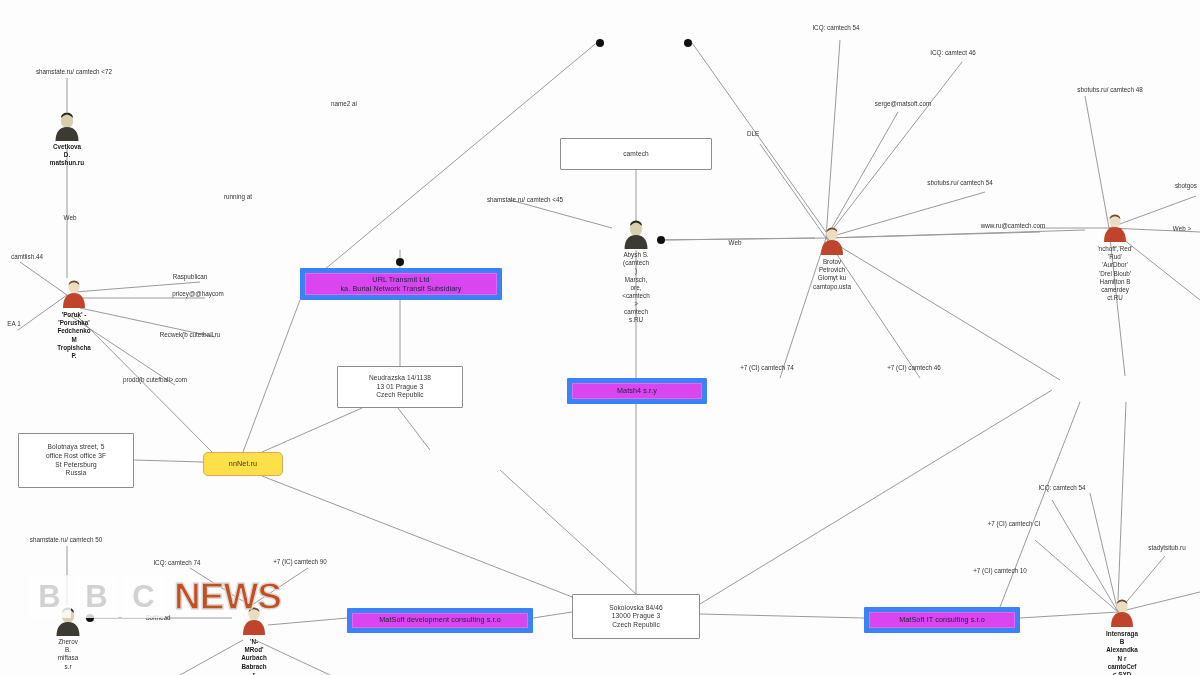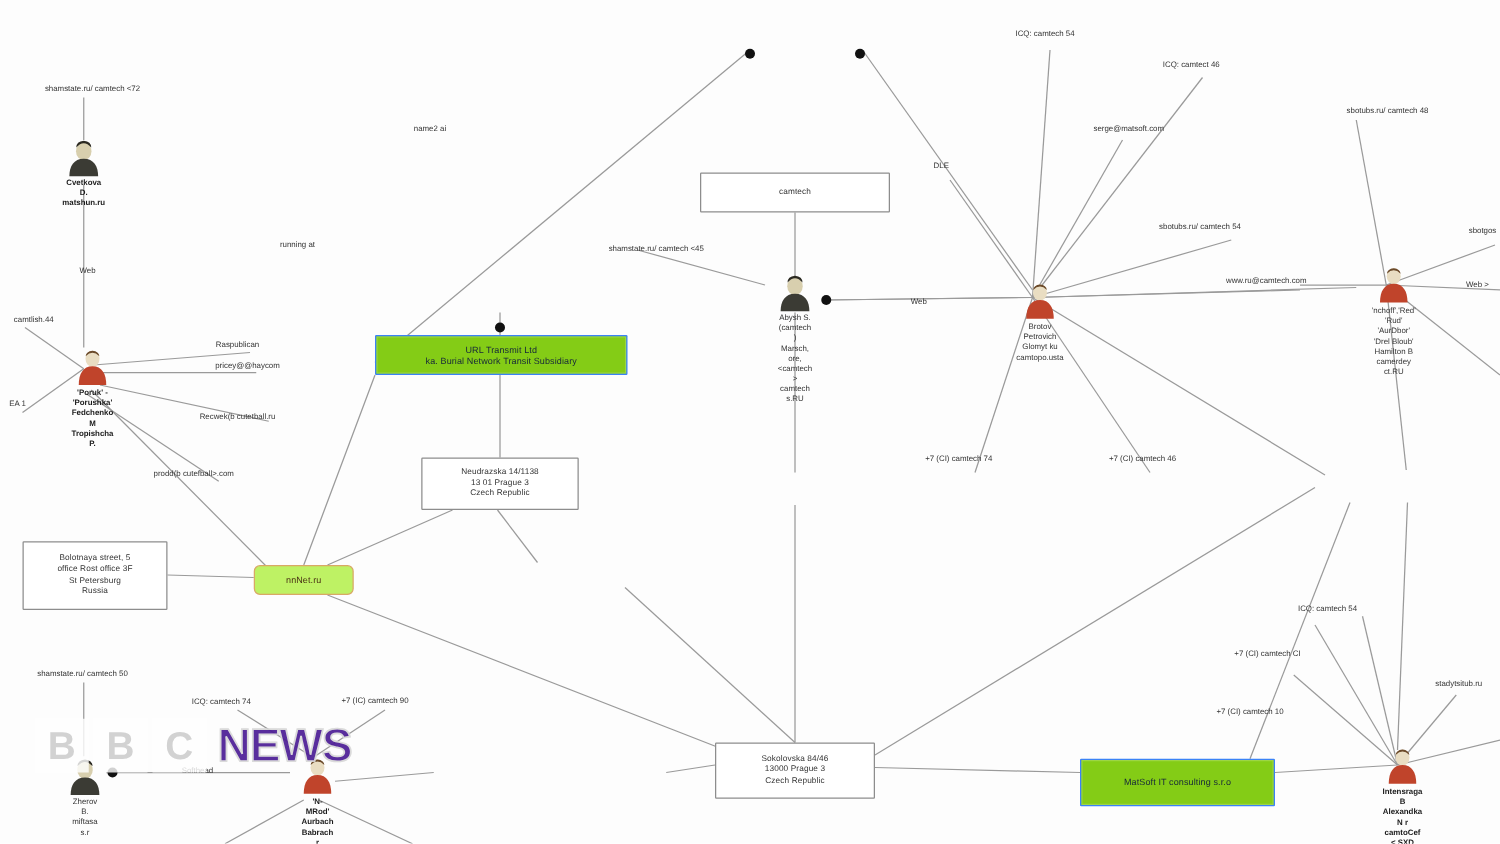--- a/index.html
+++ b/index.html
@@ -22,36 +22,36 @@
   .boxnode{
     position:absolute;
     box-sizing:border-box;
     display:flex;align-items:center;justify-content:center;
     text-align:center;
     line-height:1.15;
     color:#2b2b2b;
     letter-spacing:.1px;
   }
   .box-blue{
-    background:#84cc16;
-    border:1px solid #3b82f6;
+    background:#d946ef;
+    border:5px solid #3b82f6;
     border-radius:1px;
     color:#16263a;
     font-size:7.2px;
     box-shadow:0 0 0 1px rgba(255,255,255,.2) inset;
   }
   .box-pink{
     background:#f7cfd2;
     border:1px solid #d9a3a8;
     border-radius:5px;
     color:#3a1f22;
     font-size:7.4px;
   }
   .box-orange{
-    background:#bef264;
+    background:#fde047;
     border:1px solid #d9a866;
     border-radius:5px;
     color:#4a3214;
     font-size:7.2px;
   }
   .box-white{
     background:#ffffff;
     border:1px solid #8d8d8d;
     border-radius:1px;
     color:#333;
@@ -96,21 +96,21 @@
   .bbc .blk{
     width:43px;height:43px;
     background:rgba(255,255,255,.88);
     display:flex;align-items:center;justify-content:center;
     font-size:31px;font-weight:700;color:#cfcfcf;
     font-family:"Liberation Sans", sans-serif;
   }
   .bbc .news{
     margin-left:5px;
     font-size:37px;font-weight:700;
-    color:#4c1d95;
+    color:#c2410c;
     -webkit-text-stroke:1.4px #d8d8d8;
     text-shadow:0 0 1px #bfbfbf;
     letter-spacing:-1px;
     text-align:center;
   }
 </style>
 </head>
 <body>
 
 <div id="stage">
@@ -201,29 +201,31 @@
       <circle cx="90" cy="618" r="4"></circle>
     </g>
   </svg>
 
   <div class="boxnode box-white" style="left:560px;top:138px;width:152px;height:32px;">camtech</div>
   <div class="boxnode box-blue multiline" style="left:300px;top:268px;width:202px;height:32px;white-space:pre-line;">URL Transmit Ltd
 ka. Burial Network Transit Subsidiary</div>
   <div class="boxnode box-white multiline" style="left:337px;top:366px;width:126px;height:42px;white-space:pre-line;">Neudrazska 14/1138
 13 01 Prague 3
 Czech Republic</div>
+  <div class="boxnode box-blue" style="left:567px;top:378px;width:140px;height:26px;">Matsh4 s.r.y</div>
   <div class="boxnode box-orange" style="left:203px;top:452px;width:80px;height:24px;">nnNet.ru</div>
   <div class="boxnode box-white multiline" style="left:18px;top:433px;width:116px;height:55px;white-space:pre-line;">Bolotnaya street, 5
 office Rost office 3F
 St Petersburg
 Russia</div>
   <div class="boxnode box-white multiline" style="left:572px;top:594px;width:128px;height:45px;white-space:pre-line;">Sokolovska 84/46
 13000 Prague 3
 Czech Republic</div>
-  <div class="boxnode box-blue" style="left:864px;top:607px;width:156px;height:38px;">MatSoft IT consulting s.r.o</div>
+  <div class="boxnode box-blue" style="left:347px;top:608px;width:186px;height:25px;">MatSoft development consulting s.r.o</div>
+  <div class="boxnode box-blue" style="left:864px;top:607px;width:156px;height:26px;">MatSoft IT consulting s.r.o</div>
 
   <div class="person" style="left:50px;top:110px;">
     <svg viewBox="0 0 34 34">
       <ellipse cx="17" cy="11" rx="6.2" ry="7" fill="#d8cfae"></ellipse>
       <path d="M11 8 Q17 1 23 8 Q23 3 17 2.5 Q11 3 11 8Z" fill="#2c2a22"></path>
       <path d="M17 17 C9 17 5.5 23 5.5 31 L28.5 31 C28.5 23 25 17 17 17Z" fill="#3b3b34"></path>
     </svg>
     <div class="person-label" style="white-space:pre-line;">Cvetkova D.
 matshun.ru</div>
   </div>

